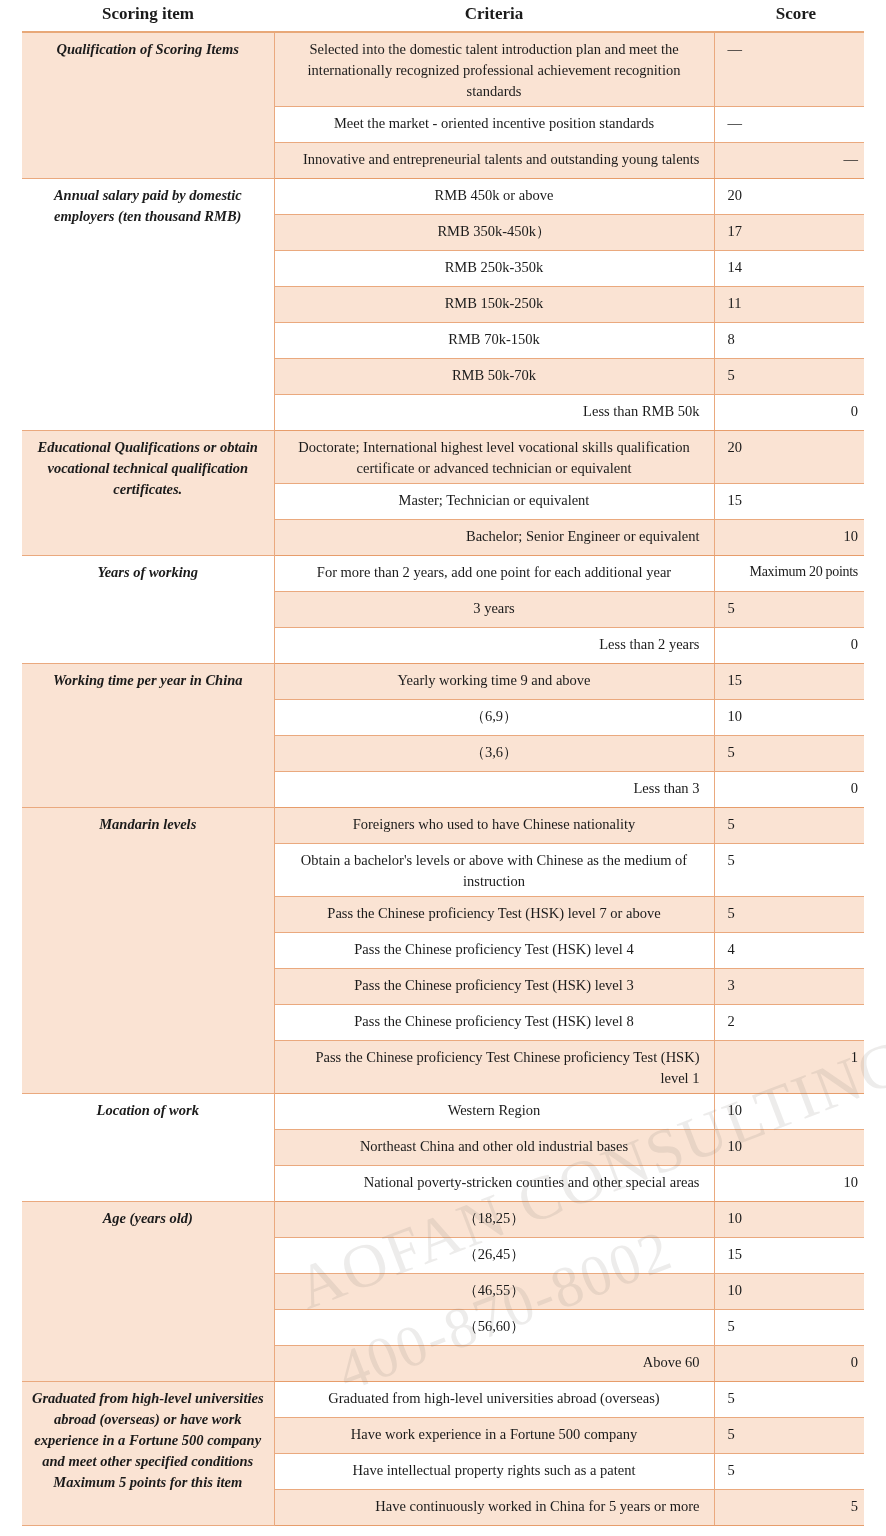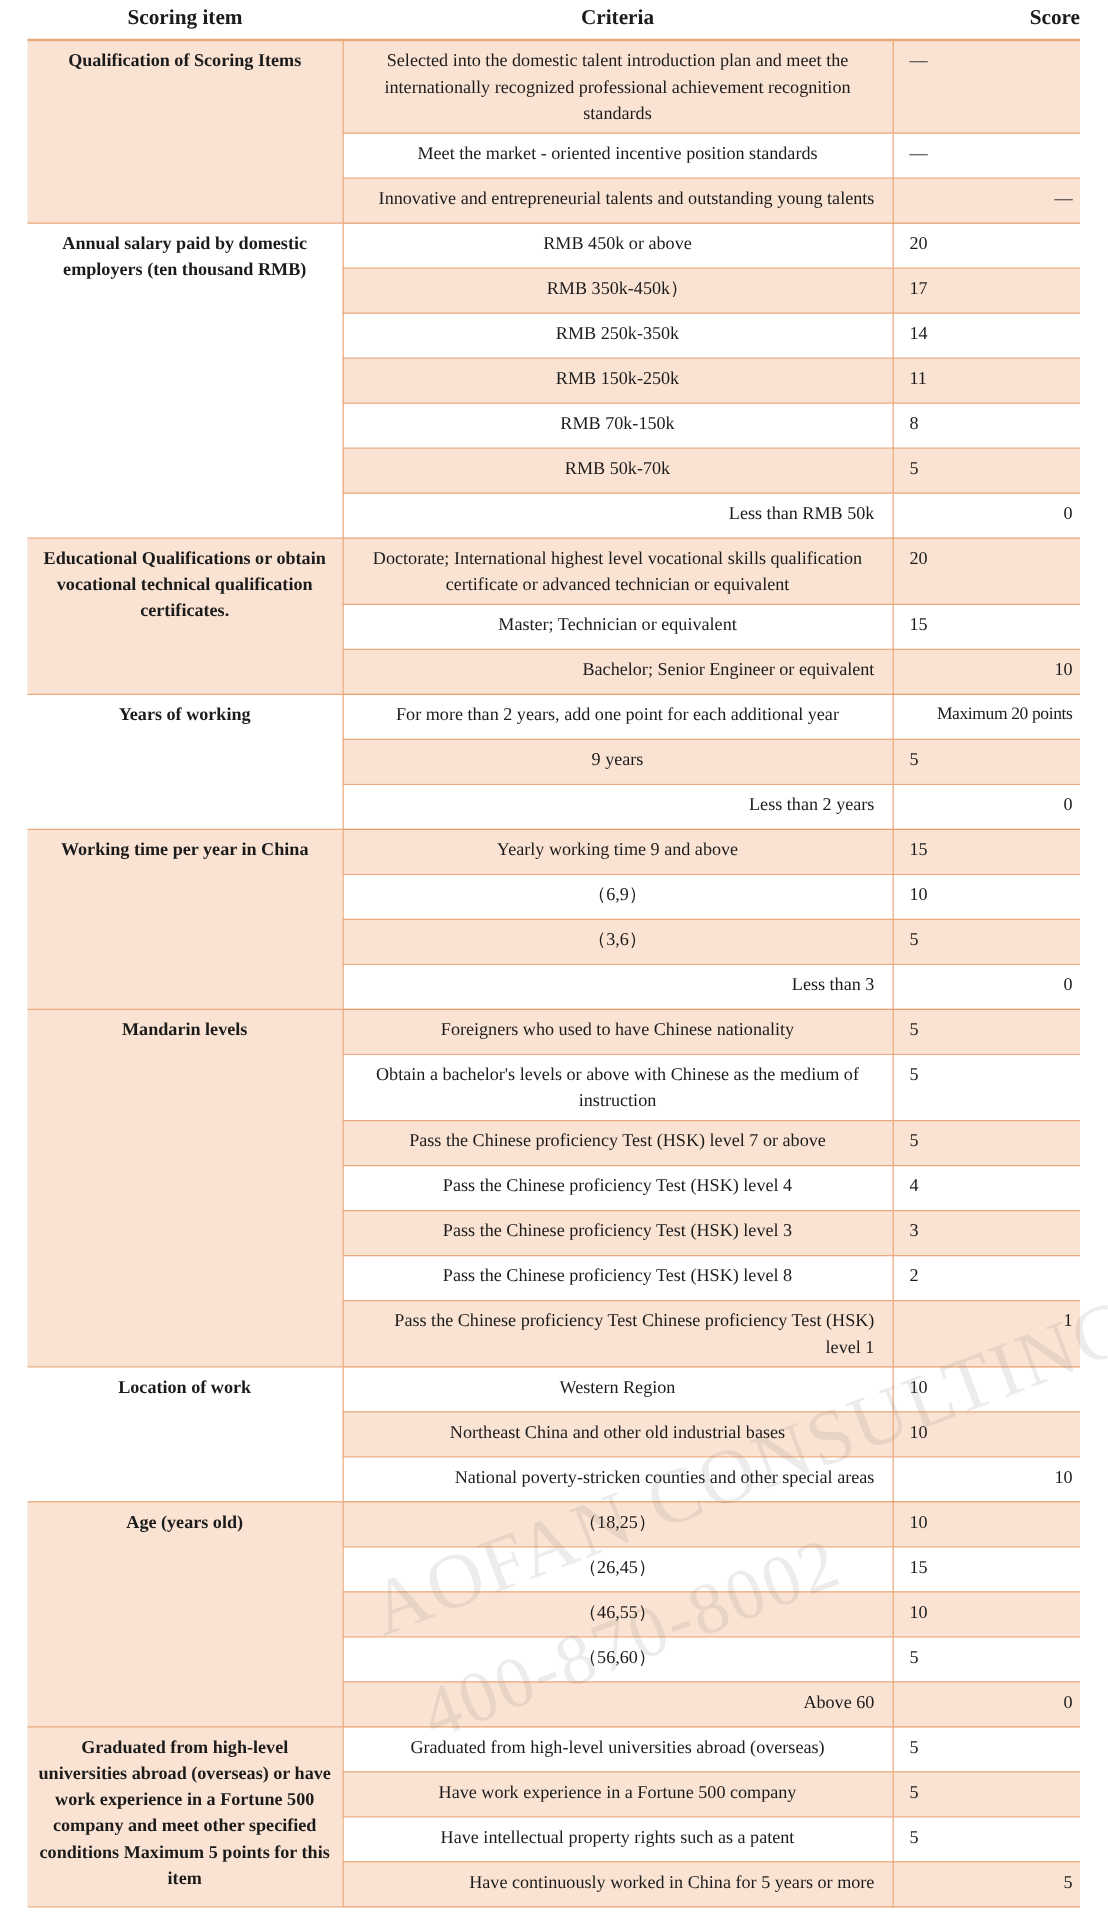--- a/index.html
+++ b/index.html
@@ -75,37 +75,38 @@
     padding: 4px 0 7px 0;
     border: none;
     background: #ffffff;
     vertical-align: bottom;
   }
   thead tr.head-row {
     border-bottom: 2.5px solid #e8a878;
   }
   thead th.th-item  { }
   thead th.th-crit  { }
-  thead th.th-score { text-align: right; padding-left: 14px; }
+  thead th.th-score { text-align: center; padding-left: 14px; }
 
   
   table.scoring-table td {
     font-size: 14.5px;
     line-height: 1.45;
     border-bottom: 1px solid #eaa97e;
     vertical-align: top;
     background: #ffffff;
   }
 
   td.cell-item {
     font-weight: bold;
     text-align: center;
     padding: 6px 8px 8px 8px;
     border-right: 1px solid #eaa97e;
     vertical-align: top;
+    font-style: italic;
   }
   td.cell-crit {
     text-align: center;
     padding: 6px 14px 4px 14px;
     border-right: 1px solid #eaa97e;
     margin-left: 28px;
   }
   td.cell-score {
     text-align: left;
     padding: 6px 6px 8px 13px;
@@ -201,21 +202,21 @@
         <tr class="group-end">
           <td class="cell-crit sh">Bachelor; Senior Engineer or equivalent</td>
           <td class="cell-score sh">10</td>
         </tr>
         <tr>
           <td class="cell-item wh" rowspan="3">Years of working</td>
           <td class="cell-crit wh">For more than 2 years, add one point for each additional year</td>
           <td class="cell-score wh tight">Maximum 20 points</td>
         </tr>
         <tr>
-          <td class="cell-crit sh">9 years</td>
+          <td class="cell-crit sh">3 years</td>
           <td class="cell-score sh">5</td>
         </tr>
         <tr class="group-end">
           <td class="cell-crit wh">Less than 2 years</td>
           <td class="cell-score wh">0</td>
         </tr>
         <tr>
           <td class="cell-item sh" rowspan="4">Working time per year in China</td>
           <td class="cell-crit sh">Yearly working time 9 and above</td>
           <td class="cell-score sh">15</td>

